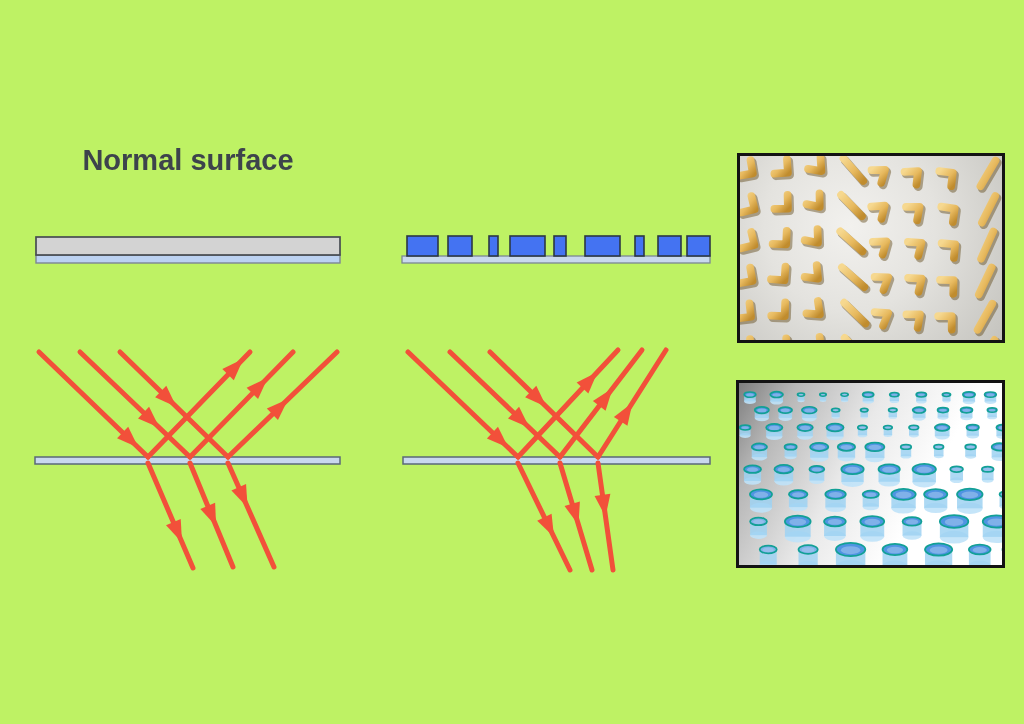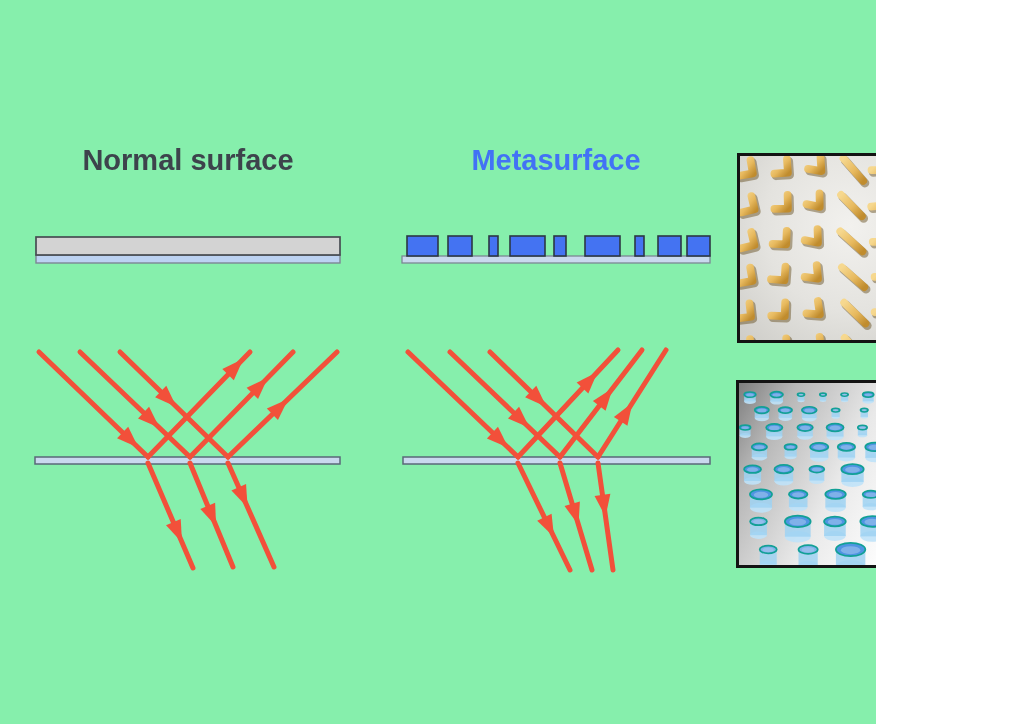--- a/index.html
+++ b/index.html
@@ -1,17 +1,17 @@
 <!DOCTYPE html>
 <html><head>
 <meta charset="utf-8">
 <style>
   html,body{margin:0;padding:0;background:#fff;}
   #figure{
-    position:relative;width:876px;height:724px;background:#86efac;overflow:hidden;
+    position:relative;width:1024px;height:724px;background:#bef264;overflow:hidden;
     font-family:"Liberation Sans", sans-serif;
   }
   .title{
     position:absolute;top:144px;height:32px;line-height:32px;
     font-size:29px;font-weight:bold;text-align:center;letter-spacing:0;
   }
   #title-normal{left:36px;width:304px;}
   #title-meta{left:402px;width:308px;}
   #diagram-svg{position:absolute;left:0;top:0;width:1024px;height:724px;}
   .photo{position:absolute;box-sizing:border-box;border:3px solid #131313;overflow:hidden;}
@@ -23,21 +23,20 @@
     left:736px;top:380px;width:269px;height:188px;
     background:linear-gradient(118deg,#7e7e7e 0%,#b7b7b7 16%,#e9e9e9 42%,#ffffff 68%,#ffffff 100%);
   }
   .photo svg{position:absolute;left:0;top:0;width:100%;height:100%;}
 </style>
 </head>
 <body>
 
 <div id="figure">
   <div class="title" id="title-normal" style="color: rgb(61, 67, 76);">Normal surface</div>
-  <div class="title" id="title-meta" style="color: rgb(66, 114, 245);">Metasurface</div>
 
   <svg id="diagram-svg" viewBox="0 0 1024 724">
       <rect x="36" y="255" width="304" height="8" fill="#bcd2f2" stroke="#7c8794" stroke-width="1.4"></rect>
       <rect x="36" y="237" width="304" height="18" fill="#d3d3d3" stroke="#474c52" stroke-width="1.7"></rect>
       <rect x="402" y="256" width="308" height="7" fill="#c9d9ee" stroke="#7c8794" stroke-width="1.3"></rect>
       <rect x="407" y="236" width="31" height="20" fill="#4473f2" stroke="#2c3744" stroke-width="1.6"></rect>
       <rect x="448" y="236" width="24" height="20" fill="#4473f2" stroke="#2c3744" stroke-width="1.6"></rect>
       <rect x="489" y="236" width="9" height="20" fill="#4473f2" stroke="#2c3744" stroke-width="1.6"></rect>
       <rect x="510" y="236" width="35" height="20" fill="#4473f2" stroke="#2c3744" stroke-width="1.6"></rect>
       <rect x="554" y="236" width="12" height="20" fill="#4473f2" stroke="#2c3744" stroke-width="1.6"></rect>

